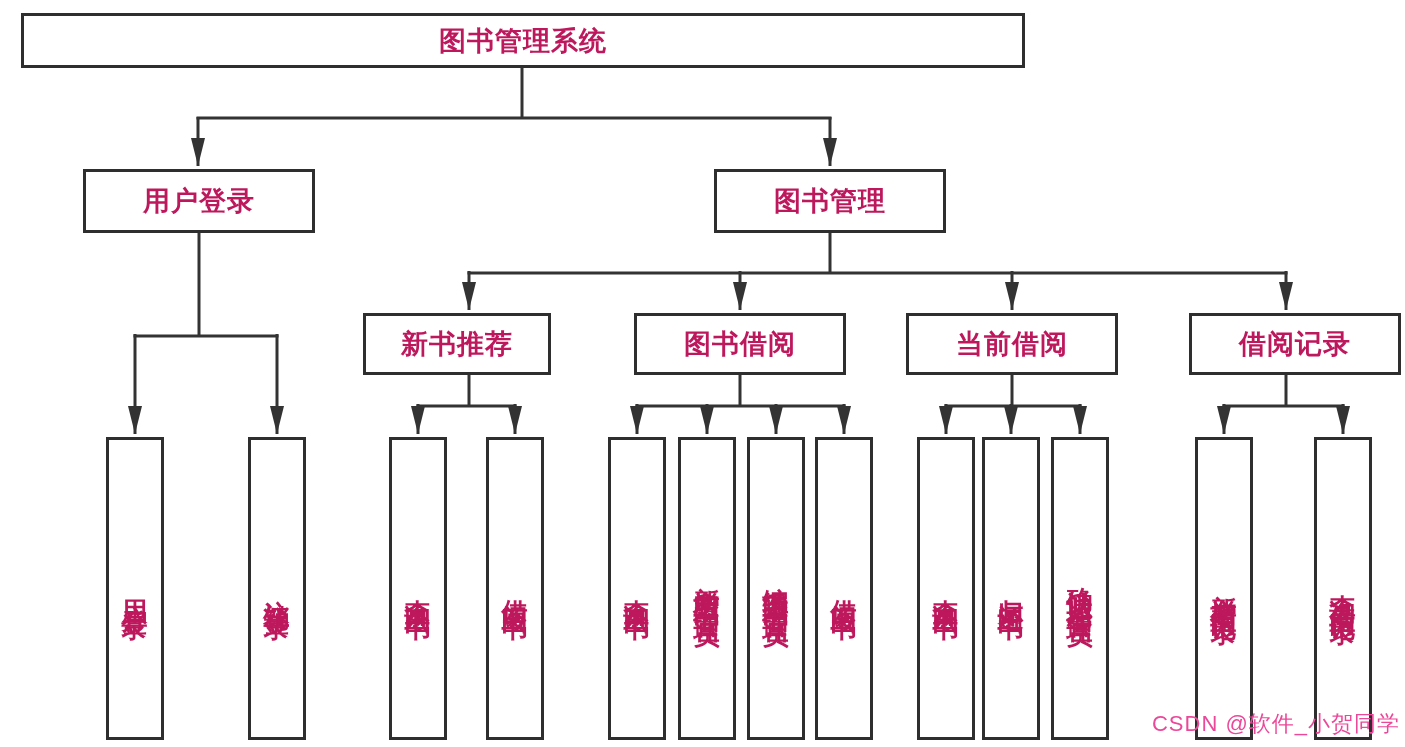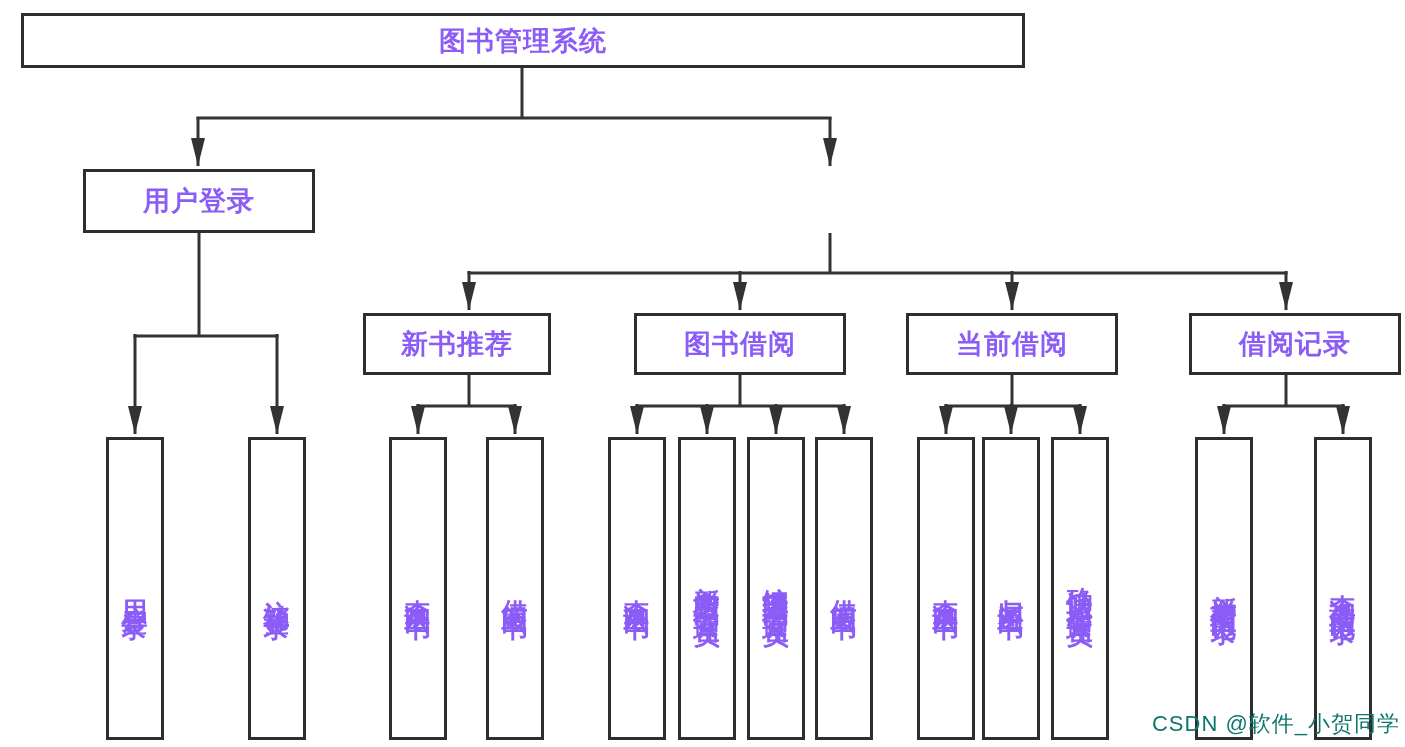--- a/index.html
+++ b/index.html
@@ -16,21 +16,21 @@
   .edges line { stroke: #333333; stroke-width: 3; }
   .edges .bar { stroke-linecap: square; }
   .node {
     position: absolute;
     box-sizing: border-box;
     border: 3px solid #2e2e2e;
     background: #ffffff;
     display: flex;
     align-items: center;
     justify-content: center;
-    color: #8b5cf6;
+    color: #be185d;
     z-index: 2;
   }
   .node.h span {
     font-size: 27px;
     font-weight: 600;
     letter-spacing: 1px;
     white-space: nowrap;
   }
   .node.v span {
     writing-mode: vertical-rl;
@@ -38,21 +38,21 @@
     font-size: 26px;
     font-weight: 600;
     letter-spacing: 5px;
     line-height: 1;
   }
   .watermark {
     position: absolute;
     right: 5px;
     bottom: 8px;
     font-size: 22px;
-    color: #0f766e;
+    color: #ec4899;
     z-index: 3;
     white-space: nowrap;
     letter-spacing: 1px;
   }
 </style>
 </head>
 <body>
 
 <div class="canvas">
 
@@ -118,20 +118,23 @@
     </g>
   </svg>
 
   <div class="node h" style="left:21px; top:13px; width:1004px; height:55px;">
     <span>图书管理系统</span>
   </div>
 
   <div class="node h" style="left:83px; top:169px; width:232px; height:64px;">
     <span>用户登录</span>
   </div>
+  <div class="node h" style="left:714px; top:169px; width:232px; height:64px;">
+    <span>图书管理</span>
+  </div>
 
   <div class="node h" style="left:363px; top:313px; width:188px; height:62px;">
     <span>新书推荐</span>
   </div>
   <div class="node h" style="left:906px; top:313px; width:212px; height:62px;">
     <span>当前借阅</span>
   </div>
   <div class="node h" style="left:634px; top:313px; width:212px; height:62px;">
     <span>图书借阅</span>
   </div>

